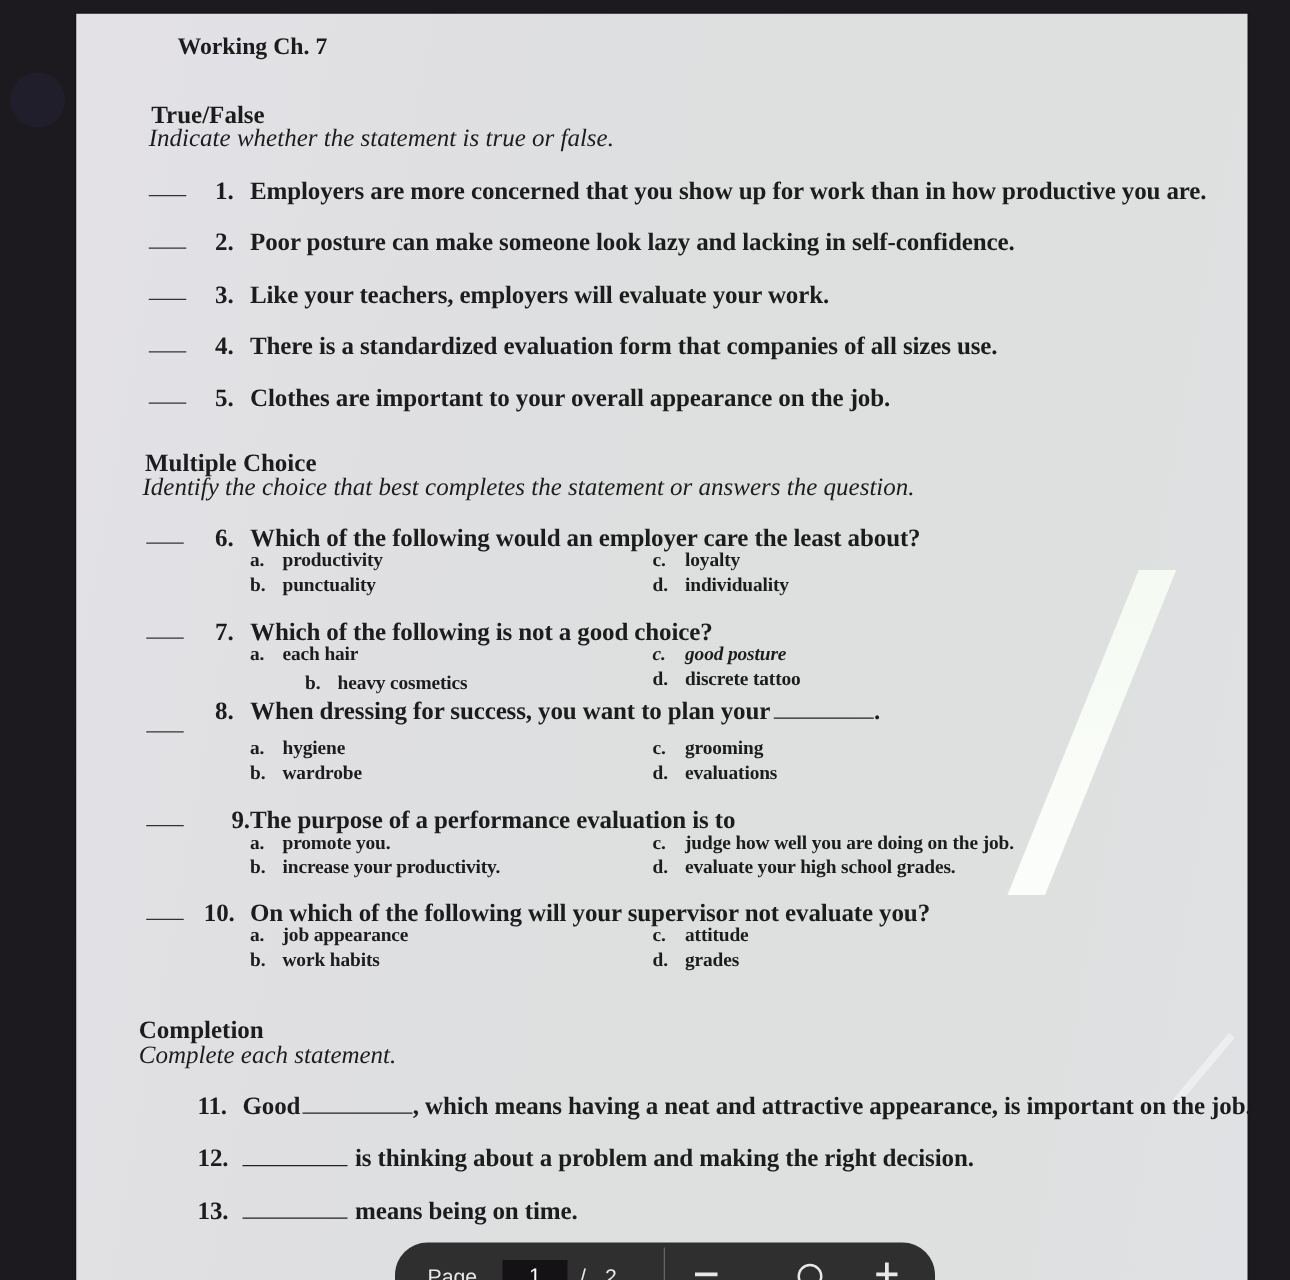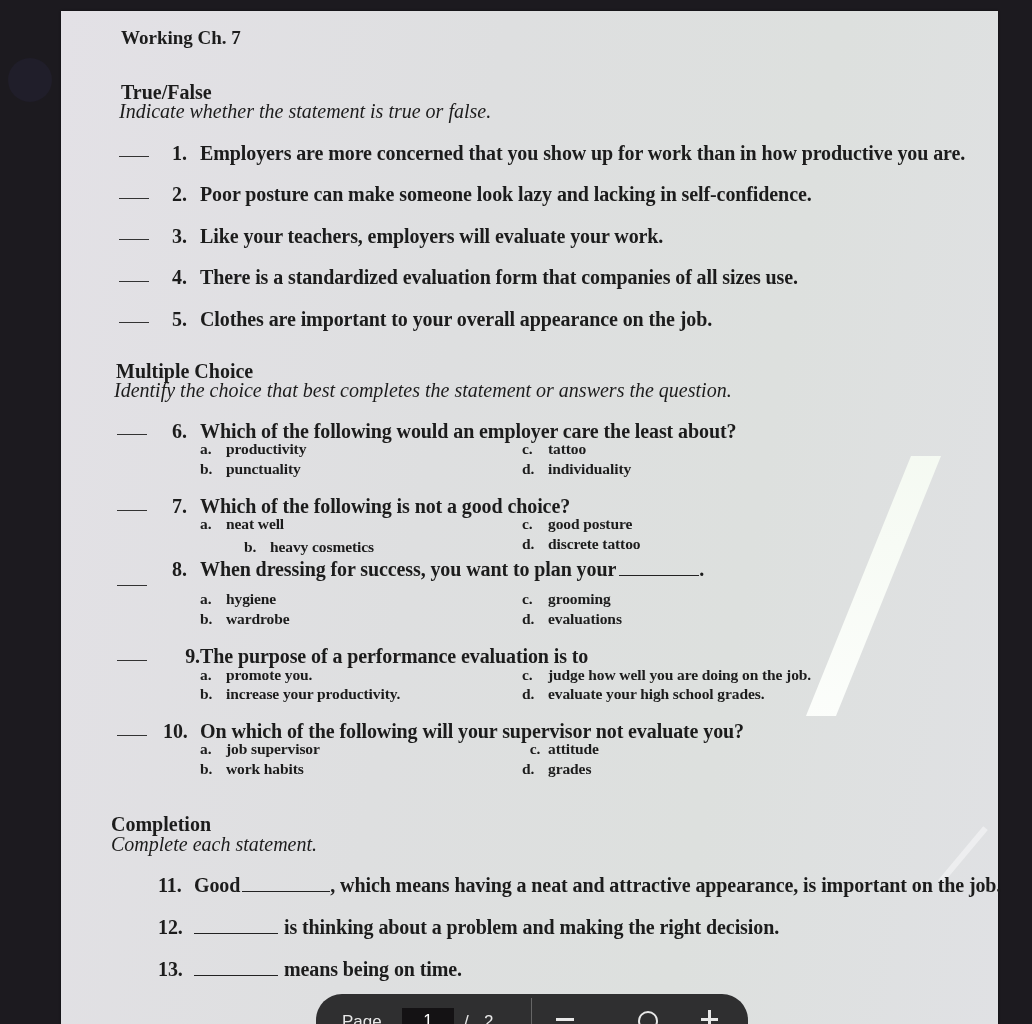--- a/index.html
+++ b/index.html
@@ -23,21 +23,21 @@
     background: linear-gradient(180deg, #f6fbf3, #fdfffc);
     transform: skewX(-22deg); transform-origin: top left;
     opacity: 0.95;
   }
   .glare2 {
     position: absolute; left: 960px; top: 820px; width: 6px; height: 70px;
     background: rgba(255,255,255,0.45);
     transform: rotate(40deg);
   }
   .txt { position: absolute; color: #1c1c1c; white-space: nowrap; }
-  .title { font-size: 19px; font-weight: bold; }
+  .title { font-size: 19px; font-weight: bold; margin-left: 21px; }
   .sec-head { font-size: 20px; font-weight: bold; }
   .sec-instr { font-size: 20px; font-style: italic; }
   .q { font-size: 20px; font-weight: bold; letter-spacing: -0.1px; }
   .opt { font-size: 15.5px; font-weight: bold; letter-spacing: -0.1px; }
   .blank {
     position: absolute; width: 30px; height: 1px; background: #333;
   }
   .num { display: inline-block; width: 28px; }
   .optlbl { display: inline-block; width: 26px; }
   .fill {
@@ -95,49 +95,49 @@
 <div class="blank" style="left:119px; top:322px;"></div>
 <div class="txt q" style="left:172px; top:308px;"><span class="num">5.</span><span>Clothes are important to your overall appearance on the job.</span></div>
 
 <div class="txt sec-head" style="left:116px; top:360px;">Multiple Choice</div>
 <div class="txt sec-instr" style="left:114px; top:379px;">Identify the choice that best completes the statement or answers the question.</div>
 
 <div class="blank" style="left:117px; top:434px;"></div>
 <div class="txt q" style="left:172px; top:420px;"><span class="num">6.</span><span>Which of the following would an employer care the least about?</span></div>
 <div class="txt opt" style="left:200px; top:440px;"><span class="optlbl">a.</span><span>productivity</span></div>
 <div class="txt opt" style="left:200px; top:460px;"><span class="optlbl">b.</span><span>punctuality</span></div>
-<div class="txt opt" style="left:522px; top:440px;"><span class="optlbl">c.</span><span>tattoo</span></div>
+<div class="txt opt" style="left:522px; top:440px;"><span class="optlbl">c.</span><span>loyalty</span></div>
 <div class="txt opt" style="left:522px; top:460px;"><span class="optlbl">d.</span><span>individuality</span></div>
 
 <div class="blank" style="left:117px; top:510px;"></div>
 <div class="txt q" style="left:172px; top:495px;"><span class="num">7.</span><span>Which of the following is not a good choice?</span></div>
-<div class="txt opt" style="left:200px; top:515px;"><span class="optlbl">a.</span><span>neat well</span></div>
+<div class="txt opt" style="left:200px; top:515px;"><span class="optlbl">a.</span><span>each hair</span></div>
 <div class="txt opt" style="left:200px; top:538px;margin-left:44px;"><span class="optlbl">b.</span><span>heavy cosmetics</span></div>
-<div class="txt opt" style="left:522px; top:515px;"><span class="optlbl">c.</span><span>good posture</span></div>
+<div class="txt opt" style="left:522px; top:515px;font-style:italic;"><span class="optlbl">c.</span><span>good posture</span></div>
 <div class="txt opt" style="left:522px; top:535px;"><span class="optlbl">d.</span><span>discrete tattoo</span></div>
 
 <div class="blank" style="left:117px; top:585px;"></div>
 <div class="txt q" style="left:172px; top:558px;"><span class="num">8.</span><span>When dressing for success, you want to plan your</span><span class="fill" style="width:80px; margin-left:3px;"></span><span>.</span></div>
 <div class="txt opt" style="left:200px; top:590px;"><span class="optlbl">a.</span><span>hygiene</span></div>
 <div class="txt opt" style="left:200px; top:610px;"><span class="optlbl">b.</span><span>wardrobe</span></div>
 <div class="txt opt" style="left:522px; top:590px;"><span class="optlbl">c.</span><span>grooming</span></div>
 <div class="txt opt" style="left:522px; top:610px;"><span class="optlbl">d.</span><span>evaluations</span></div>
 
 <div class="blank" style="left:117px; top:660px;"></div>
 <div class="txt q" style="left:172px; top:645px;text-align:right;"><span class="num">9.</span><span>The purpose of a performance evaluation is to</span></div>
 <div class="txt opt" style="left:200px; top:666px;"><span class="optlbl">a.</span><span>promote you.</span></div>
 <div class="txt opt" style="left:200px; top:685px;"><span class="optlbl">b.</span><span>increase your productivity.</span></div>
 <div class="txt opt" style="left:522px; top:666px;"><span class="optlbl">c.</span><span>judge how well you are doing on the job.</span></div>
 <div class="txt opt" style="left:522px; top:685px;"><span class="optlbl">d.</span><span>evaluate your high school grades.</span></div>
 
 <div class="blank" style="left:117px; top:735px;"></div>
 <div class="txt q" style="left:163px; top:720px;"><span class="num" style="width:37px">10.</span><span>On which of the following will your supervisor not evaluate you?</span></div>
-<div class="txt opt" style="left:200px; top:740px;"><span class="optlbl">a.</span><span>job supervisor</span></div>
+<div class="txt opt" style="left:200px; top:740px;"><span class="optlbl">a.</span><span>job appearance</span></div>
 <div class="txt opt" style="left:200px; top:760px;"><span class="optlbl">b.</span><span>work habits</span></div>
-<div class="txt opt" style="left:522px; top:740px;text-align:center;"><span class="optlbl">c.</span><span>attitude</span></div>
+<div class="txt opt" style="left:522px; top:740px;"><span class="optlbl">c.</span><span>attitude</span></div>
 <div class="txt opt" style="left:522px; top:760px;"><span class="optlbl">d.</span><span>grades</span></div>
 
 <div class="txt sec-head" style="left:111px; top:813px;">Completion</div>
 <div class="txt sec-instr" style="left:111px; top:833px;">Complete each statement.</div>
 
 <div class="txt q" style="left:158px; top:874px;"><span class="num" style="width:36px">11.</span><span>Good</span><span class="fill" style="width:88px; margin-left:2px;"></span><span>, which means having a neat and attractive appearance, is important on the job.</span></div>
 
 <div class="txt q" style="left:158px; top:916px;"><span class="num" style="width:36px">12.</span><span class="fill" style="width:84px; margin-right:6px;"></span><span>is thinking about a problem and making the right decision.</span></div>
 
 <div class="txt q" style="left:158px; top:958px;"><span class="num" style="width:36px">13.</span><span class="fill" style="width:84px; margin-right:6px;"></span><span>means being on time.</span></div>

